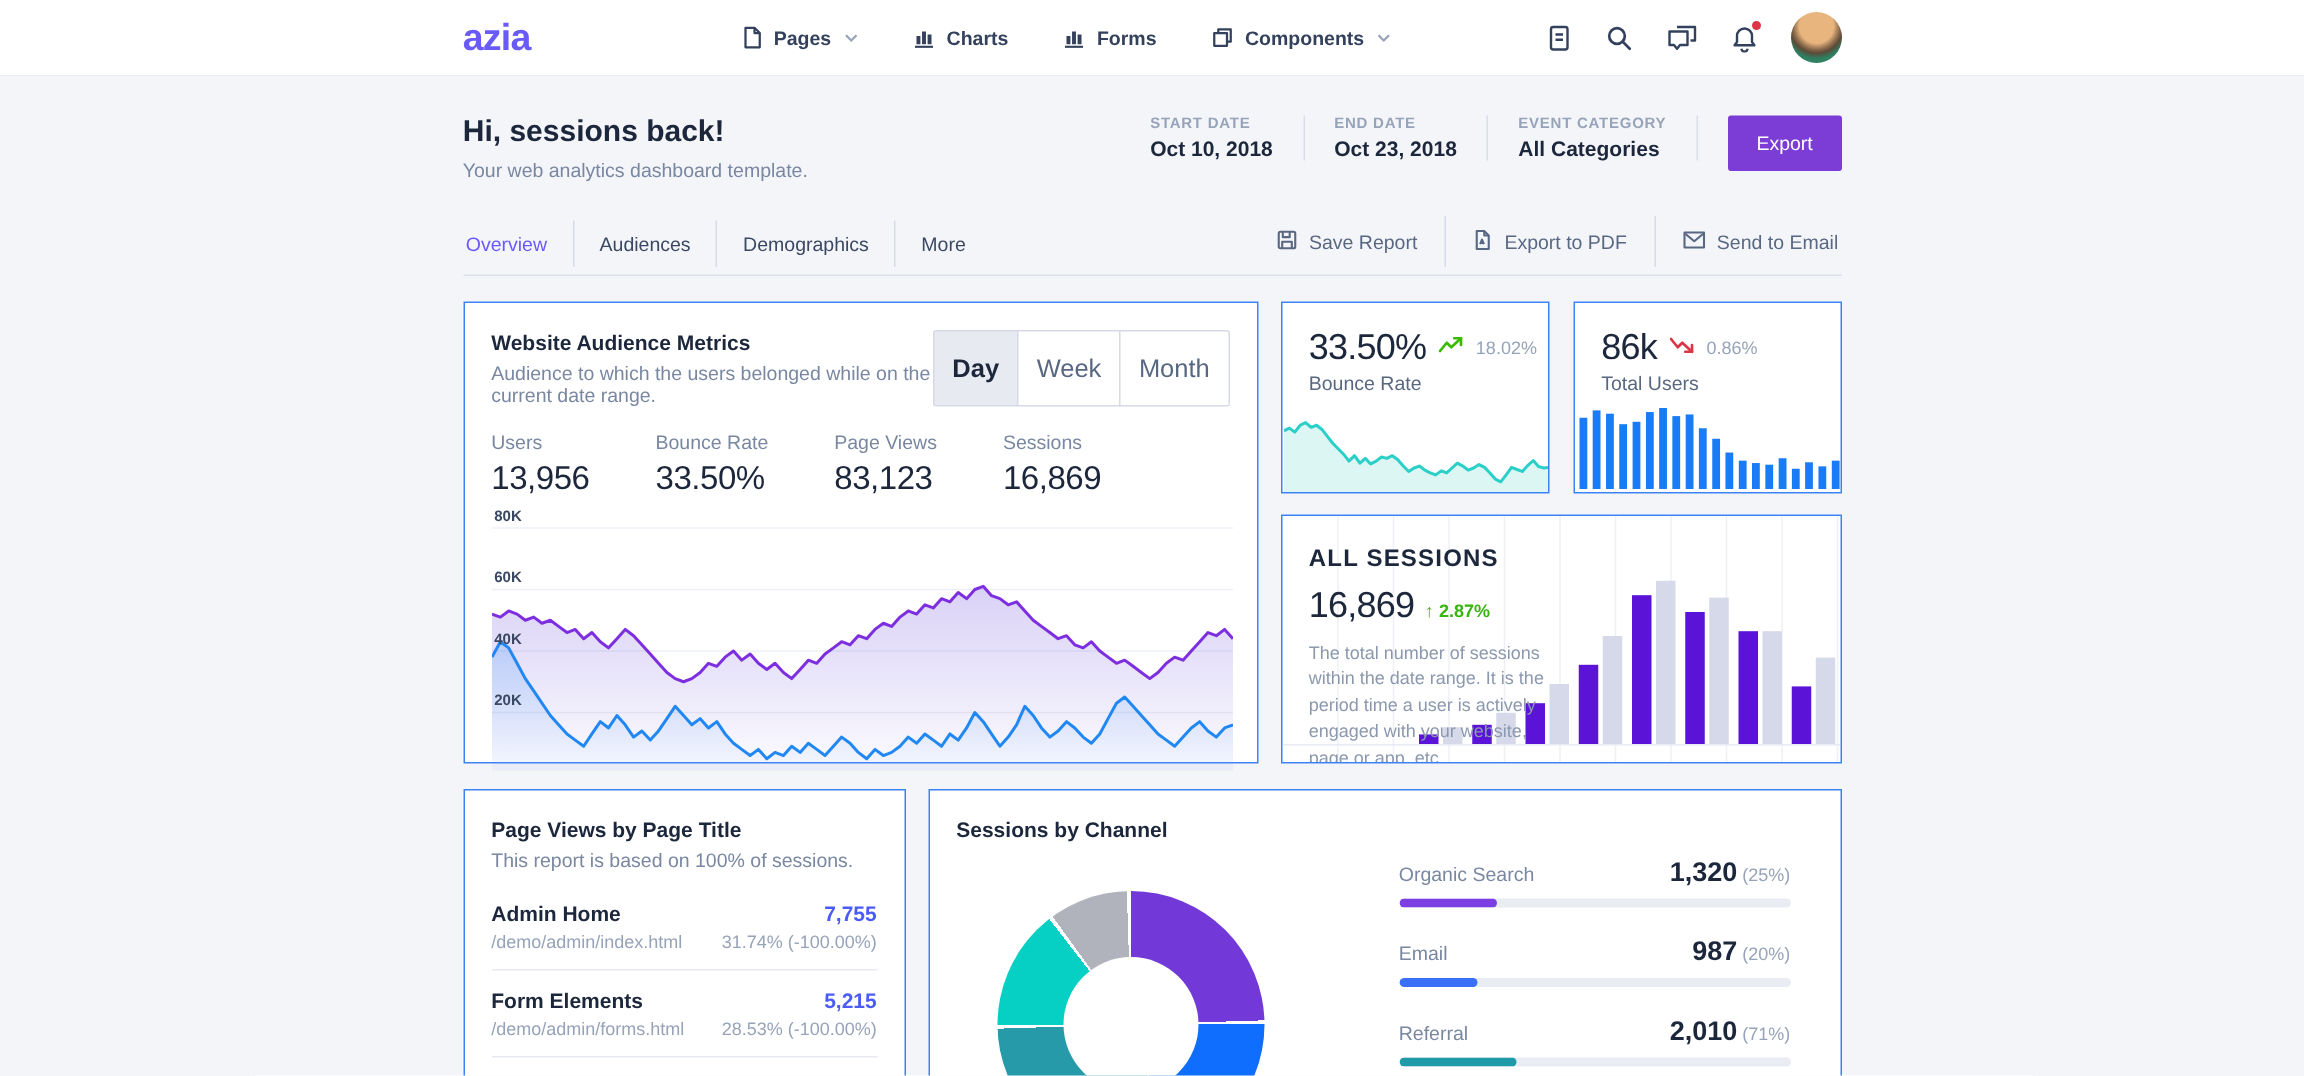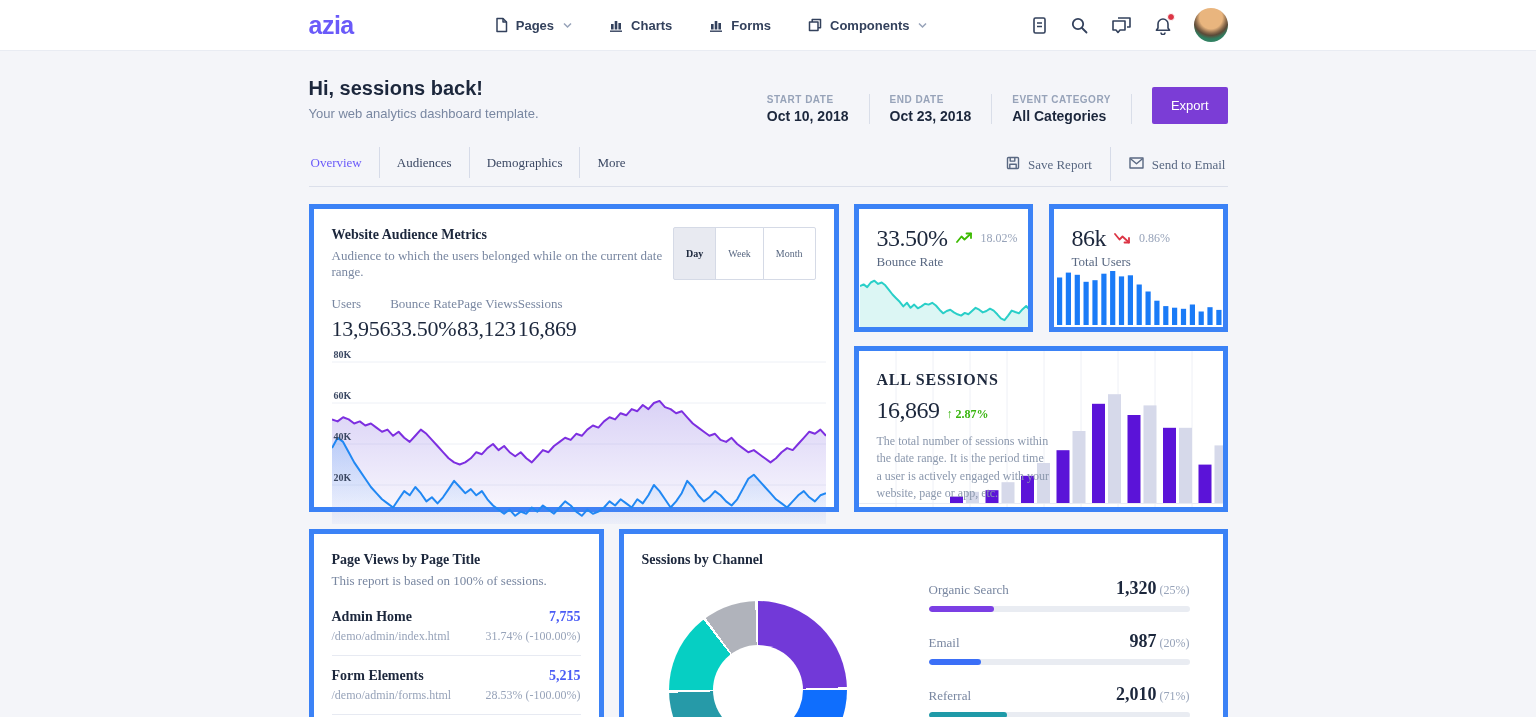--- a/index.html
+++ b/index.html
@@ -21,59 +21,59 @@
   .nav-icon { position:relative; cursor:pointer; display:flex; }
   .badge-dot { position:absolute; top:-3px; right:-3px; width:8px; height:8px; border-radius:50%; background:#dc3545; border:1.5px solid #fff; }
   .avatar { width:34px; height:34px; border-radius:50%; cursor:pointer;
     background:radial-gradient(circle at 50% 28%, #e9b57e 0 38%, #8a6a4c 52%, #5c4a38 60%, #2f7d5f 72%, #3e8e6e 100%); }
 
   
   .page { background:#f4f5f9; height:666px; }
   .header-row { display:flex; justify-content:space-between; align-items:flex-start; padding-top:26px; }
   .page-title { font-size:20px; font-weight:700; }
   .page-subtitle { font-size:13px; color:#7987a1; margin-top:6px; }
-  .header-right { display:flex; align-items:flex-end;margin-top:10px; }
+  .header-right { display:flex; align-items:flex-start; }
   .hgroup { padding:0 20px; border-right:1px solid #d9dee9; }
   .hgroup:first-child { padding-left:0; }
   .hlabel { font-size:10px; font-weight:700; letter-spacing:.5px; color:#97a3b9; text-transform:uppercase; }
   .hvalue { font-size:14px; font-weight:700; margin-top:3px; }
   .export-btn { margin-left:20px; background:#7b3dd6; color:#fff; border:none; font-size:13px; font-weight:400;
     padding:11px 19px; border-radius:2px; cursor:pointer; font-family:inherit; }
 
   
-  .tabs-row { display:flex; justify-content:space-between; align-items:flex-start; margin-top:18px; border-bottom:1px solid #dce0eb;font-family:Liberation Serif, serif; }
+  .tabs-row { display:flex; justify-content:space-between; align-items:flex-end; margin-top:18px; border-bottom:1px solid #dce0eb; }
   .tabs { display:flex; }
   .tab { font-size:13px; color:#3b4863; padding:9px 17px; border-right:1px solid #d6dbe8; cursor:pointer; line-height:1; margin:5px 0; }
   .tab:first-child { padding-left:2px; }
   .tab:last-child { border-right:none; }
   .tab.active { color:#6a5af9; }
   .tab-actions { display:flex; }
   .tab-action { display:flex; align-items:center; gap:8px; font-size:13px; color:#596882; padding:9px 18px; cursor:pointer; line-height:1; margin:5px 0; border-left:1px solid #d6dbe8; }
   .tab-action:first-child { border-left:none; }
   .tab-action:last-child { padding-right:2px; }
 
   
   .grid-top { display:flex; gap:15px; margin-top:17px; }
-  .card { background:#fff; border:5px solid #3b82f6;font-family:Liberation Serif, serif; }
+  .card { background:#fff; border:1px solid #3b82f6; }
   .card-main { width:530px; height:308px; padding:18px; }
   .right-col { display:flex; flex-direction:column; width:374px; gap:14px; }
   .right-row { display:flex; gap:16px; }
   .card-mini { width:179px; height:128px; position:relative; overflow:hidden; }
   .card-sessions { width:374px; height:166px; position:relative; overflow:hidden; }
 
   
   .card-head { display:flex; justify-content:space-between; }
   .card-title { font-size:14px; font-weight:700; }
   .card-sub { font-size:13px; color:#7987a1; margin-top:5px; }
   .toggle { display:flex; }
-  .toggle button { font-size:10px; font-family:inherit; color:#596882; background:#fff; border:1px solid #d5dae6; padding:12px 12px; cursor:pointer; margin-left:-1px; }
+  .toggle button { font-size:17px; font-family:inherit; color:#596882; background:#fff; border:1px solid #d5dae6; padding:12px 12px; cursor:pointer; margin-left:-1px; }
   .toggle button:first-child { border-radius:2px 0 0 2px; }
   .toggle button:last-child { border-radius:0 2px 2px 0; }
   .toggle button.active { background:#e8eaf1; color:#1c273c; font-weight:700; }
-  .stats-row { display:flex; margin-top:16px; }
+  .stats-row { display:flex; gap:44px; margin-top:16px; }
   .stat-label { font-size:13px; color:#7987a1; }
   .stat-value { font-size:22px; font-weight:400; color:#1c273c; margin-top:4px; letter-spacing:-0.3px; }
   .chart-wrap { position:relative; margin-top:14px; width:494px; height:168px; }
   .chart-wrap svg { display:block; }
   .ytick { position:absolute; left:2px; font-size:10px; font-weight:700; color:#3b4863; }
   .xtick-row { position:relative; height:18px; margin-top:6px; }
   .xtick { position:absolute; transform:translateX(-50%); font-size:10px; font-weight:700; color:#97a3b9; letter-spacing:.5px; }
 
   
   .mini-body { padding:16px 18px 0; position:relative; z-index:1; }
@@ -241,20 +241,28 @@
       </div>
       <div class="tab-actions">
         <div class="tab-action">
           <span><svg width="14" height="14" viewBox="0 0 14 14" fill="none" stroke="#596882" stroke-width="1.4" stroke-linejoin="round">
                 <rect x="1.5" y="1.5" width="11" height="11" rx="1"></rect>
                 <path d="M4.2 1.5v3.6h4.6V1.5M3.8 12.5V8.2h6.4v4.3"></path>
               </svg></span>
           <span>Save Report</span>
         </div>
         <div class="tab-action">
+          <span><svg width="13" height="14" viewBox="0 0 13 14" fill="none" stroke="#596882" stroke-width="1.4" stroke-linejoin="round">
+                <path d="M2.5 1h5l3 3v9h-8z"></path>
+                <path d="M7.5 1v3h3"></path>
+                <path d="M4.7 9.8l1.3-3 1.3 3M5 9h2"></path>
+              </svg></span>
+          <span>Export to PDF</span>
+        </div>
+        <div class="tab-action">
           <span><svg width="15" height="12" viewBox="0 0 15 12" fill="none" stroke="#596882" stroke-width="1.4" stroke-linejoin="round">
                 <rect x="1" y="1" width="13" height="10"></rect>
                 <polyline points="1.5,1.8 7.5,6.8 13.5,1.8"></polyline>
               </svg></span>
           <span>Send to Email</span>
         </div>
       </div>
     </div>
 
     <div class="grid-top">

